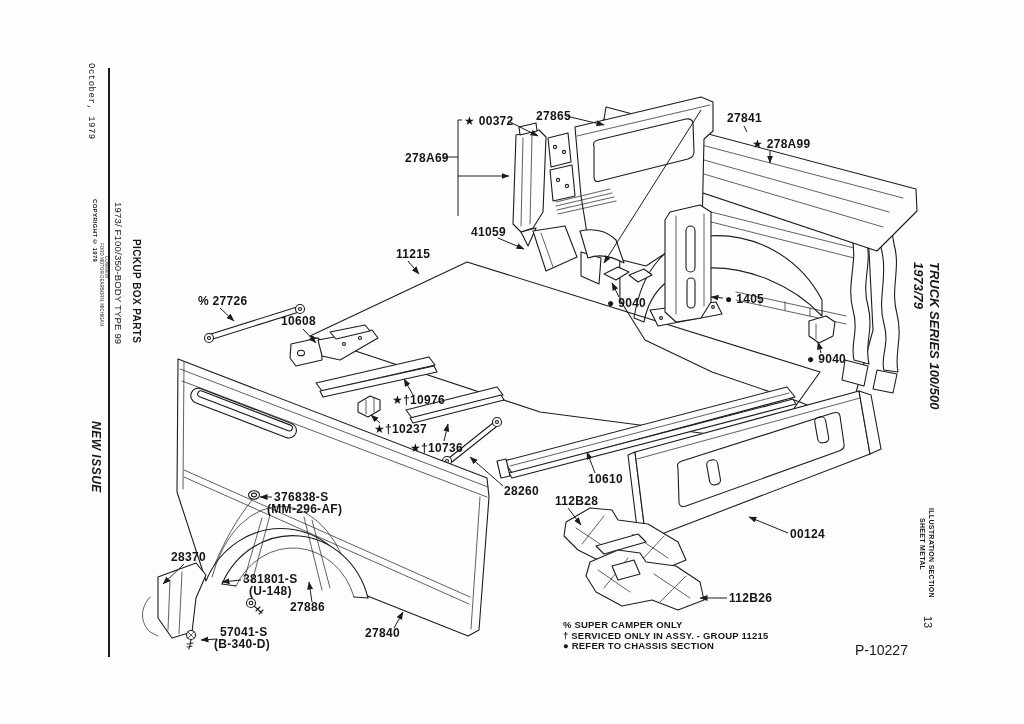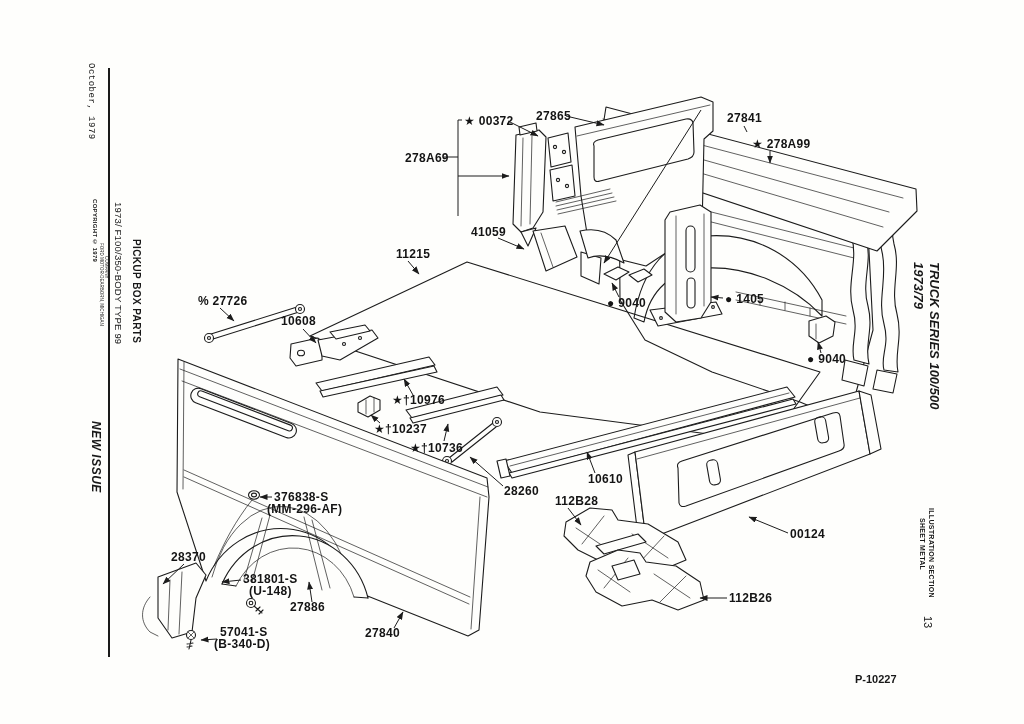--- a/index.html
+++ b/index.html
@@ -16,21 +16,21 @@
   .v-model{left:113px;top:202px;font-size:9.5px;letter-spacing:.2px;}
   .v-title{left:131px;top:239px;font-size:10px;font-weight:700;letter-spacing:.4px;}
   .v-issue{left:89px;top:421px;font-size:12px;font-weight:800;font-style:italic;letter-spacing:.5px;}
   .v-series1{left:911px;top:262px;font-size:13px;font-weight:800;font-style:italic;}
   .v-series2{left:927px;top:262px;font-size:13px;font-weight:800;font-style:italic;}
   .v-sect1{left:919px;top:518px;font-size:7px;font-weight:700;letter-spacing:.3px;}
   .v-sect2{left:928px;top:508px;font-size:7px;font-weight:700;letter-spacing:.3px;}
   .v-pagenum{left:922px;top:616px;font-size:11px;}
   .vrule{position:absolute;left:108px;top:68px;width:2px;height:589px;background:#1a1a1a;}
   .legend{position:absolute;left:563px;top:620px;font-size:9.5px;font-weight:600;line-height:10.5px;letter-spacing:.2px;}
-  .plate{position:absolute;left:855px;top:673px;font-size:11px;font-weight:700;}
+  .plate{position:absolute;left:855px;top:642px;font-size:14px;font-weight:400;}
   svg{position:absolute;left:0;top:0;}
   .art path,.art line,.art rect,.art circle,.art ellipse{stroke:#1c1c1c;stroke-width:1.1;fill:none;stroke-linejoin:round;stroke-linecap:round;}
   .art .f{fill:#fefefc;}
   .art .thin{stroke-width:.7;}
   .leaders path{stroke:#1c1c1c;stroke-width:1;fill:none;}
   .lbl{font:600 12px "Liberation Sans","DejaVu Sans",sans-serif;fill:#141414;letter-spacing:.3px;}
   .lbl.b{font-weight:800;}
 </style>
 </head>
 <body>
@@ -309,15 +309,20 @@
       <text class="lbl" x="171" y="561">28370</text>
       <text class="lbl" x="243" y="583">381801-S</text>
       <text class="lbl" x="249" y="595">(U-148)</text>
       <text class="lbl" x="290" y="611">27886</text>
       <text class="lbl" x="220" y="636">57041-S</text>
       <text class="lbl" x="214" y="648">(B-340-D)</text>
       <text class="lbl" x="365" y="637">27840</text>
     </g>
   </svg>
 
+  <div class="legend">
+    <div>% SUPER CAMPER ONLY</div>
+    <div>† SERVICED ONLY IN ASSY. - GROUP 11215</div>
+    <div>● REFER TO CHASSIS SECTION</div>
+  </div>
   <div class="plate">P-10227</div>
 
 </div>
 
 </body></html>

